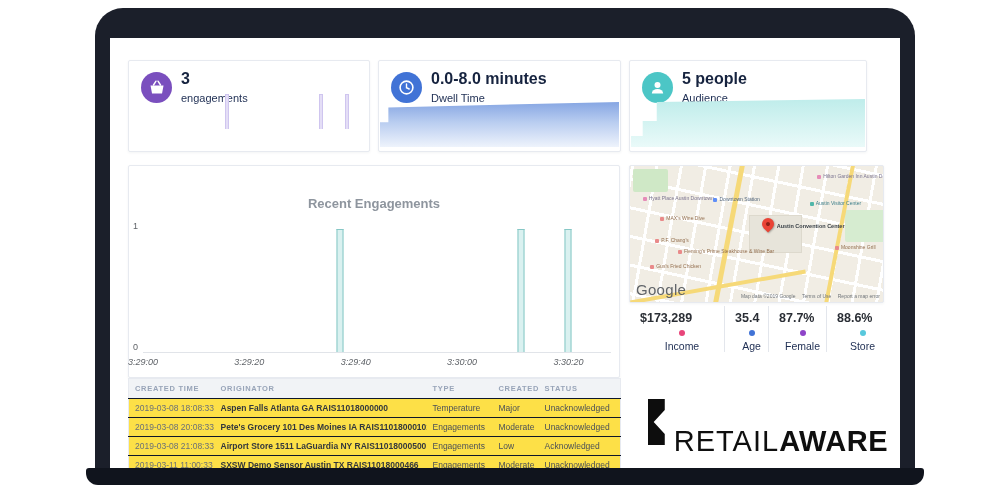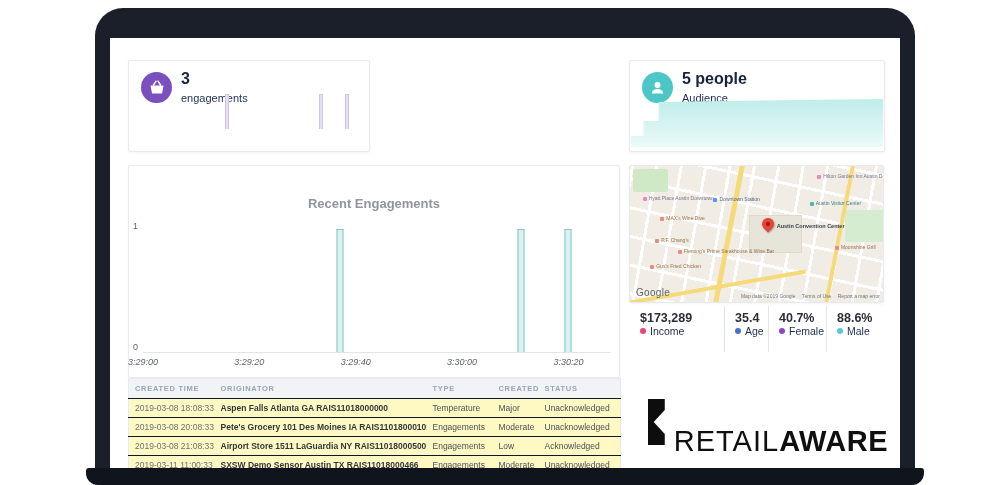--- a/index.html
+++ b/index.html
@@ -12,21 +12,21 @@
   .device-base { position:absolute; left:86px; top:468px; width:838px; height:17px;
     background:#10141d; border-radius:3px 3px 12px 12px; }
   .screen { position:absolute; left:110px; top:38px; width:790px; height:430px;
     background:#ffffff; overflow:hidden; }
 
   
   .card { position:absolute; background:#fff; border:1px solid #e7eaf0; border-radius:2px;
     box-shadow:0 1px 3px rgba(20,30,60,0.05); }
   #card-engagements { left:18px; top:22px; width:242px; height:92px; }
   #card-dwell      { left:268px; top:22px; width:243px; height:92px; }
-  #card-audience   { left:519px; top:22px; width:256px; height:92px; }
+  #card-audience   { left:519px; top:22px; width:238px; height:92px; }
 
   .icon-circle { position:absolute; left:12px; top:11px; width:31px; height:31px; border-radius:50%;
     display:flex; align-items:center; justify-content:center; }
   .icon-circle.purple { background:#7a4fbe; }
   .icon-circle.blue   { background:#4173d6; }
   .icon-circle.teal   { background:#4cc6c6; }
 
   .card-value { position:absolute; left:52px; top:9px; font-size:16px; font-weight:700; color:#16233f; }
   .card-label { position:absolute; left:52px; top:31px; font-size:11px; color:#1d2d52; }
 
@@ -49,21 +49,21 @@
   .y-label.y1 { top:55px; } .y-label.y0 { top:176px; }
   .plot { position:absolute; left:14px; top:63px; width:468px; height:124px;
     border-bottom:1px solid #e1e4e9; }
   .chart-bar { position:absolute; bottom:0; width:7px; background:#daf1f0;
     border:1px solid #86c7c5; border-bottom:none; transform:translateX(-50%); }
   .x-axis { position:absolute; left:14px; top:191px; width:468px; height:14px; }
   .x-tick { position:absolute; transform:translateX(-50%); font-size:9px; color:#5f6368; white-space:nowrap;font-style:italic; }
 
   
   #alerts-table { position:absolute; left:18px; top:340px; width:492px;
-    border-collapse:collapse; table-layout:fixed; background:#fef9c3;
+    border-collapse:collapse; table-layout:fixed; background:#fde047;
     border:1px solid #e7eaf0; }
   #alerts-table th { background:#f1f3f6; color:#98a4b8; font-size:7.5px; letter-spacing:0.7px;
     text-align:left; font-weight:700; padding:5px 6px; }
   #alerts-table td { font-size:8.5px; color:#4a4f57; padding:4px 6px;
     border-top:1px solid #0f172a; white-space:nowrap; overflow:hidden; }
   #alerts-table td.col0 { color:#6b7077; }
   #alerts-table td.col1 { font-weight:700; color:#33373d;margin-left:36px; }
 
   
   #map-card { left:519px; top:127px; width:255px; height:138px; overflow:hidden; background:#f1ede4; }
@@ -87,33 +87,33 @@
   .map-label.food { color:#946f4f; }      .map-label.food::before { background:#e98a8a; }
   .map-label.hotel { color:#7b7490; }     .map-label.hotel::before { background:#e68cb8; }
   .map-label.transit { color:#50647a; }   .map-label.transit::before { background:#5f8ef7; }
   .map-label.attraction { color:#3e7f8a; }.map-label.attraction::before { background:#51b7aa; }
   .map-pin { position:absolute; left:52%; top:38%; width:12px; height:12px; background:#ea4335;
     border-radius:50% 50% 50% 0; transform:rotate(-45deg); box-shadow:0 1px 2px rgba(0,0,0,.35); }
   .map-pin::after { content:""; position:absolute; left:4px; top:4px; width:4px; height:4px;
     background:#8f2016; border-radius:50%; }
   .pin-label { position:absolute; left:58%; top:42%; font-size:5.5px; font-weight:700;
     color:#394047; white-space:nowrap; }
-  .g-logo { position:absolute; left:6px; bottom:4px; font-size:10px; font-weight:500;
+  .g-logo { position:absolute; left:6px; bottom:4px; font-size:15px; font-weight:500;
     color:#5f6368; letter-spacing:0.3px; }
   .map-attr { position:absolute; right:3px; bottom:3px; font-size:5px; color:#70757a; }
   .map-attr .map-link { margin-left:5px; color:#70757a; text-decoration:none; cursor:pointer; }
 
   
   #stats-row { position:absolute; left:530px; top:268px; width:248px; height:46px; display:flex; }
   .stat { box-sizing:border-box; padding-top:5px; }
   .stat + .stat { border-left:1px solid #e3e6ec; padding-left:10px; }
   .stat:nth-child(1){ width:84px; } .stat:nth-child(2){ width:44px; }
   .stat:nth-child(3){ width:58px; } .stat:nth-child(4){ width:62px; }
   .stat-value { font-size:12.5px; font-weight:700; color:#2a2e35; }
-  .stat-label { font-size:10.5px; color:#1d2d52; display:flex; align-items:center; gap:4px; }
+  .stat-label { margin-top:5px; font-size:10.5px; color:#1d2d52; display:flex; align-items:center; gap:4px;flex-direction:column; }
   .dot { width:6px; height:6px; border-radius:50%; flex:none; }
 
   
   #logo { position:absolute; left:538px; top:348px; width:240px; height:72px;
     display:flex; align-items:center; gap:9px; }
   .logo-mark { width:38px; height:46px; background:#0d0d0d;
     clip-path:polygon(0 0,100% 0,100% 24%,34% 50%,100% 76%,100% 100%,0 100%); }
   .logo-text { font-size:29px; color:#0f0f0f; white-space:nowrap;margin-top:39px; }
   .lt-light { font-weight:400; letter-spacing:1px; }
   .lt-bold { font-weight:800; letter-spacing:0.5px; }
@@ -136,20 +136,31 @@
       </div>
       <div class="card-value">3</div>
       <div class="card-label">engagements</div>
       <div class="sparkline" id="sparkline">
           <div class="spark-bar" style="left: 41%;"></div>
           <div class="spark-bar" style="left: 80%;"></div>
           <div class="spark-bar" style="left: 91%;"></div>
         </div>
     </section>
 
+    <section class="card" id="card-dwell">
+      <div class="icon-circle blue">
+        <svg width="17" height="17" viewBox="0 0 17 17">
+          <circle cx="8.5" cy="8.5" r="6.4" fill="none" stroke="#ffffff" stroke-width="1.6"></circle>
+          <path d="M8.5 5 V8.7 L11.2 10" stroke="#ffffff" stroke-width="1.4" fill="none" stroke-linecap="round"></path>
+        </svg>
+      </div>
+      <div class="card-value">0.0-8.0 minutes</div>
+      <div class="card-label">Dwell Time</div>
+      <div class="dwell-area"></div>
+    </section>
 
     <section class="card" id="card-audience">
       <div class="icon-circle teal">
         <svg width="17" height="17" viewBox="0 0 17 17">
           <circle cx="8.5" cy="6" r="3" fill="#ffffff"></circle>
           <path d="M2.8 14.5 a5.7 4.6 0 0 1 11.4 0 Z" fill="#ffffff"></path>
         </svg>
       </div>
       <div class="card-value">5 people</div>
       <div class="card-label">Audience</div>
@@ -212,31 +223,31 @@
           </div>
         </div>
         <div class="stat">
           <div class="stat-value">35.4</div>
           <div class="stat-label">
             <span class="dot" style="background: rgb(65, 115, 214);"></span>
             <span>Age</span>
           </div>
         </div>
         <div class="stat">
-          <div class="stat-value">40.7%</div>
+          <div class="stat-value">87.7%</div>
           <div class="stat-label">
             <span class="dot" style="background: rgb(142, 68, 200);"></span>
             <span>Female</span>
           </div>
         </div>
         <div class="stat">
           <div class="stat-value">88.6%</div>
           <div class="stat-label">
             <span class="dot" style="background: rgb(88, 200, 220);"></span>
-            <span>Male</span>
+            <span>Store</span>
           </div>
         </div>
       </div>
 
     <table id="alerts-table">
       <colgroup>
         <col style="width:86px">
           <col style="width:212px">
           <col style="width:66px">
         <col style="width:46px">

